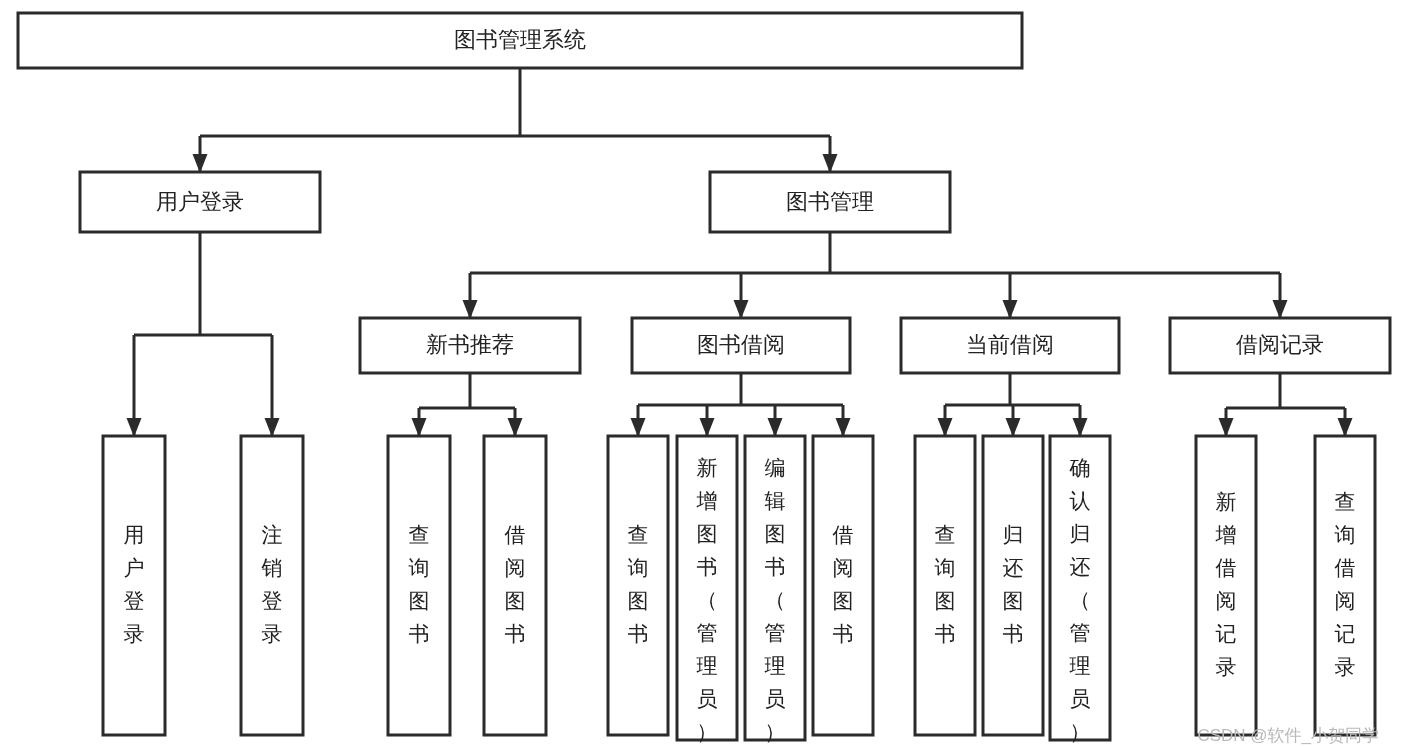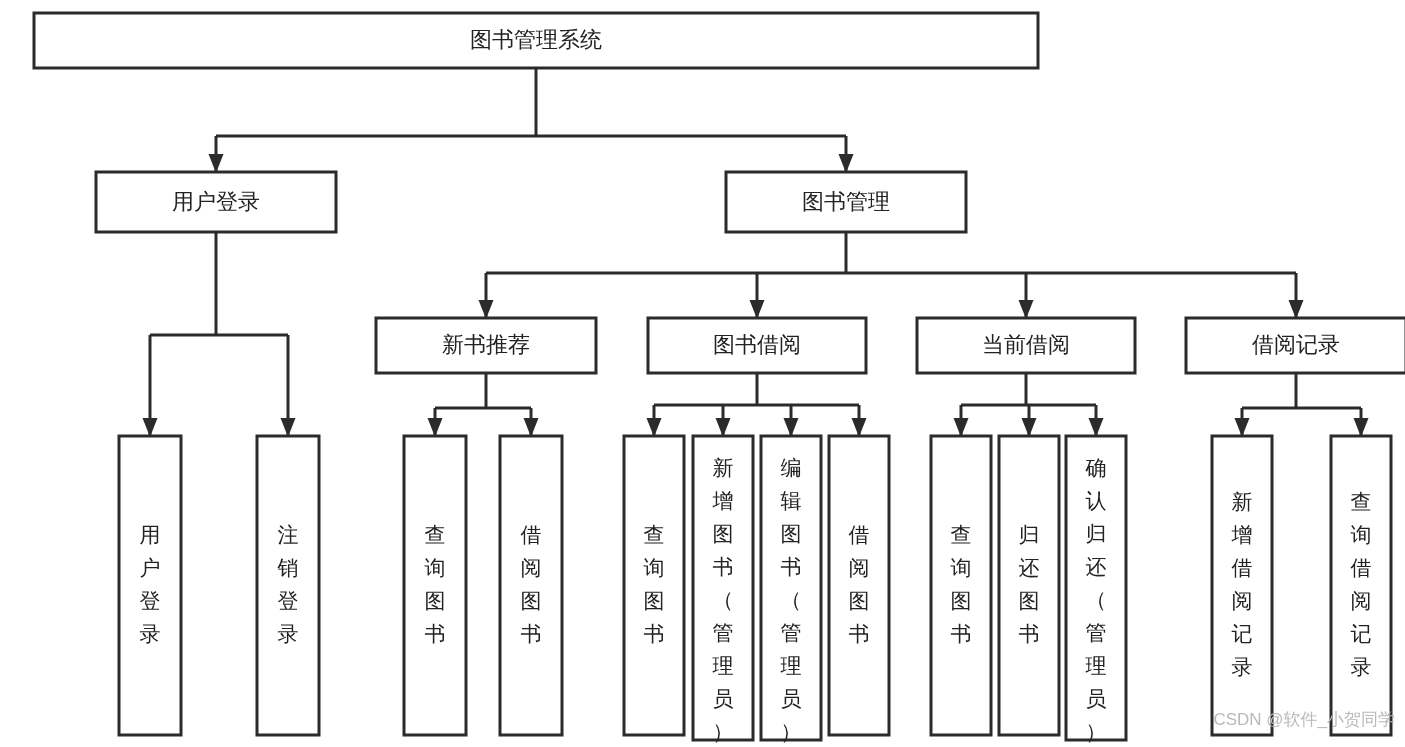--- a/index.html
+++ b/index.html
@@ -1,37 +1,37 @@
 <!DOCTYPE html>
 <html><head>
 <meta charset="utf-8">
 <style>
   html,body{margin:0;padding:0;background:#ffffff;}
   body{
     font-family:"Liberation Sans","DejaVu Sans",sans-serif;
     width:1405px;height:747px;overflow:hidden;
   }
-  #diagram-root{position:relative;width:1387px;height:747px;background:#fff;padding-left:16px;}
+  #diagram-root{position:relative;width:1387px;height:747px;background:#fff;}
   svg{display:block;}
   .node-box{fill:#ffffff;stroke:#2b2b2b;stroke-width:3;}
   .conn{stroke:#2b2b2b;stroke-width:3;fill:none;stroke-linecap:butt;}
   .arrow-head{fill:#2b2b2b;stroke:none;}
   .node-label{
     font-family:"Liberation Sans","DejaVu Sans",sans-serif;
     fill:#222222;
     font-size:22px;
     text-anchor:middle;
     dominant-baseline:middle;
   }
   .label-h{font-size:22px;}
   .label-v{font-size:21px;letter-spacing:0;}
   .watermark{
     position:absolute;
     right:8px;
-    bottom:16px;
+    bottom:0;
     font-family:"Liberation Sans","DejaVu Sans",sans-serif;
     font-size:17px;
     color:#b9b9b9;
     white-space:nowrap;
     pointer-events:none;
   }
 </style>
 </head>
 <body>
 

